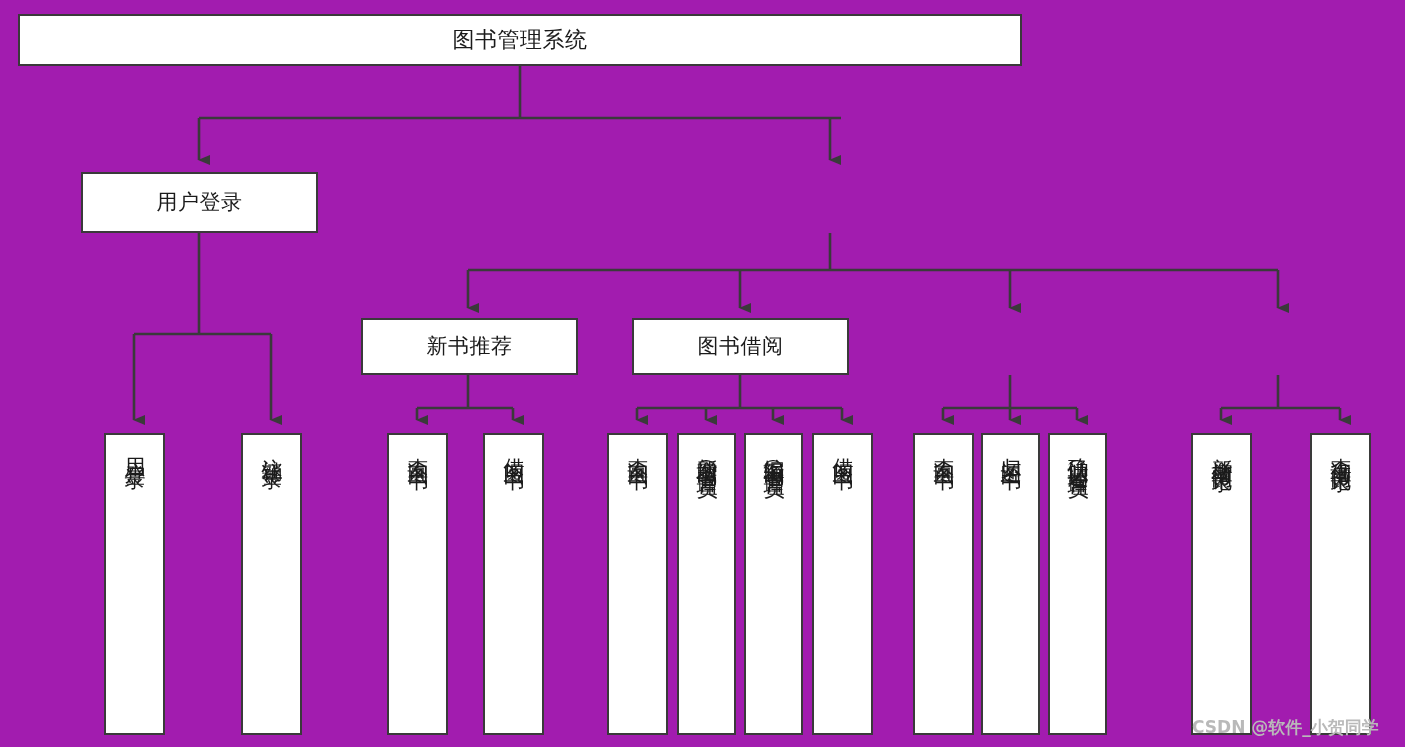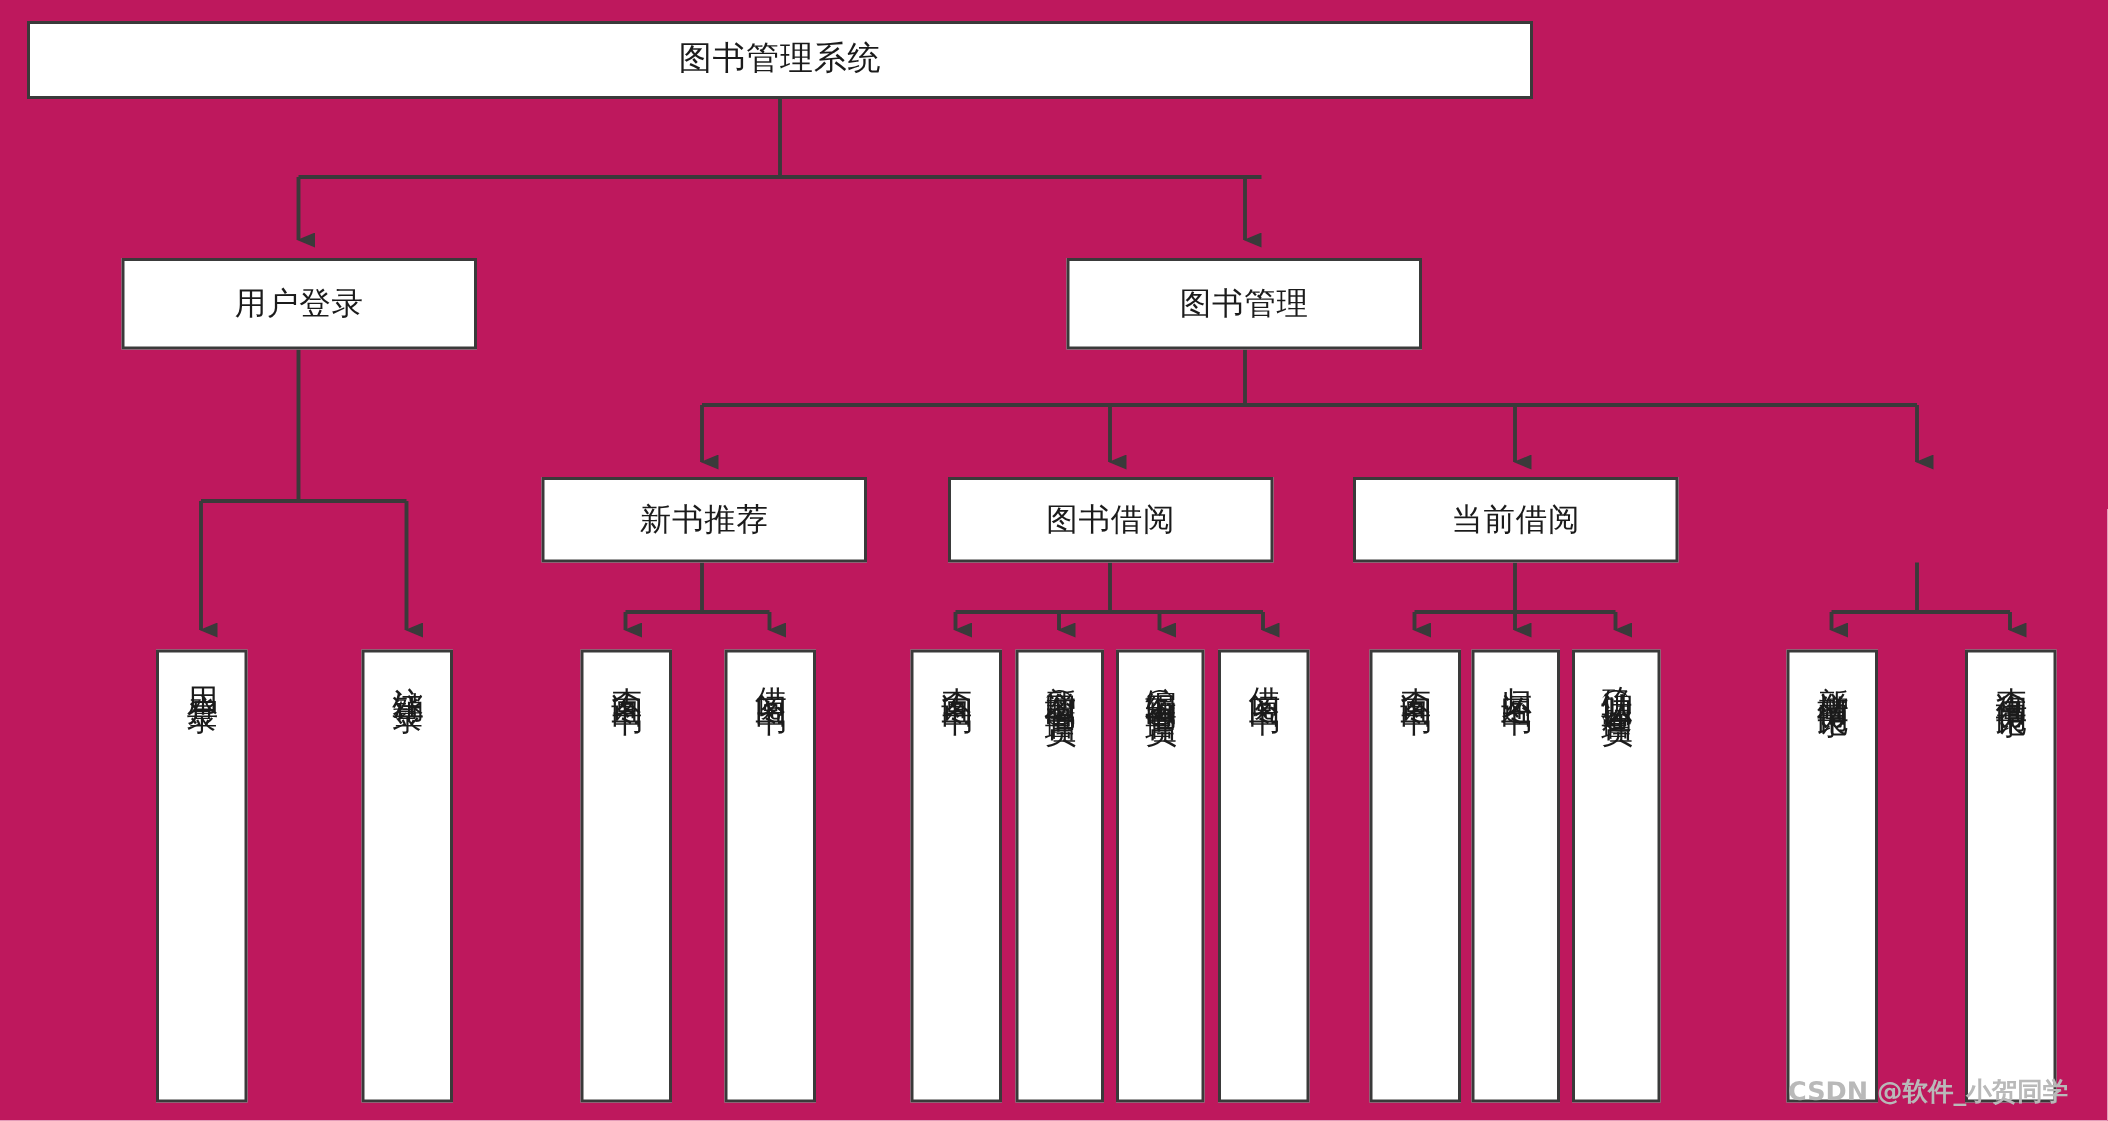--- a/index.html
+++ b/index.html
@@ -8,21 +8,21 @@
     padding: 0;
     background: #ffffff;
   }
   body {
     font-family: "DejaVu Sans", "Liberation Sans", sans-serif;
   }
   #canvas {
     position: relative;
     width: 1405px;
     height: 747px;
-    background: #be185d;
+    background: #a21caf;
     overflow: hidden;
   }
   svg.connectors {
     position: absolute;
     left: 0;
     top: 0;
     width: 1405px;
     height: 747px;
     pointer-events: none;
   }
@@ -134,35 +134,29 @@
   </svg>
 
   <div class="node horiz root" style="left:18px; top:14px; width:1004px; height:52px;">
     <span class="label">图书管理系统</span>
   </div>
 
   <div class="node horiz" style="left:81px; top:172px; width:237px; height:61px;">
     <span class="label">用户登录</span>
   </div>
 
-  <div class="node horiz" style="left:711px; top:172px; width:237px; height:61px;">
-    <span class="label">图书管理</span>
-  </div>
 
   <div class="node horiz" style="left:361px; top:318px; width:217px; height:57px;">
     <span class="label">新书推荐</span>
   </div>
 
   <div class="node horiz" style="left:632px; top:318px; width:217px; height:57px;">
     <span class="label">图书借阅</span>
   </div>
 
-  <div class="node horiz" style="left:902px; top:318px; width:217px; height:57px;">
-    <span class="label">当前借阅</span>
-  </div>
 
 
   <div class="node vert" style="left:104px; top:433px; width:61px; height:302px;">
     <span class="label">用户登录</span>
   </div>
   <div class="node vert" style="left:241px; top:433px; width:61px; height:302px;">
     <span class="label">注销登录</span>
   </div>
 
   <div class="node vert" style="left:387px; top:433px; width:61px; height:302px;">

